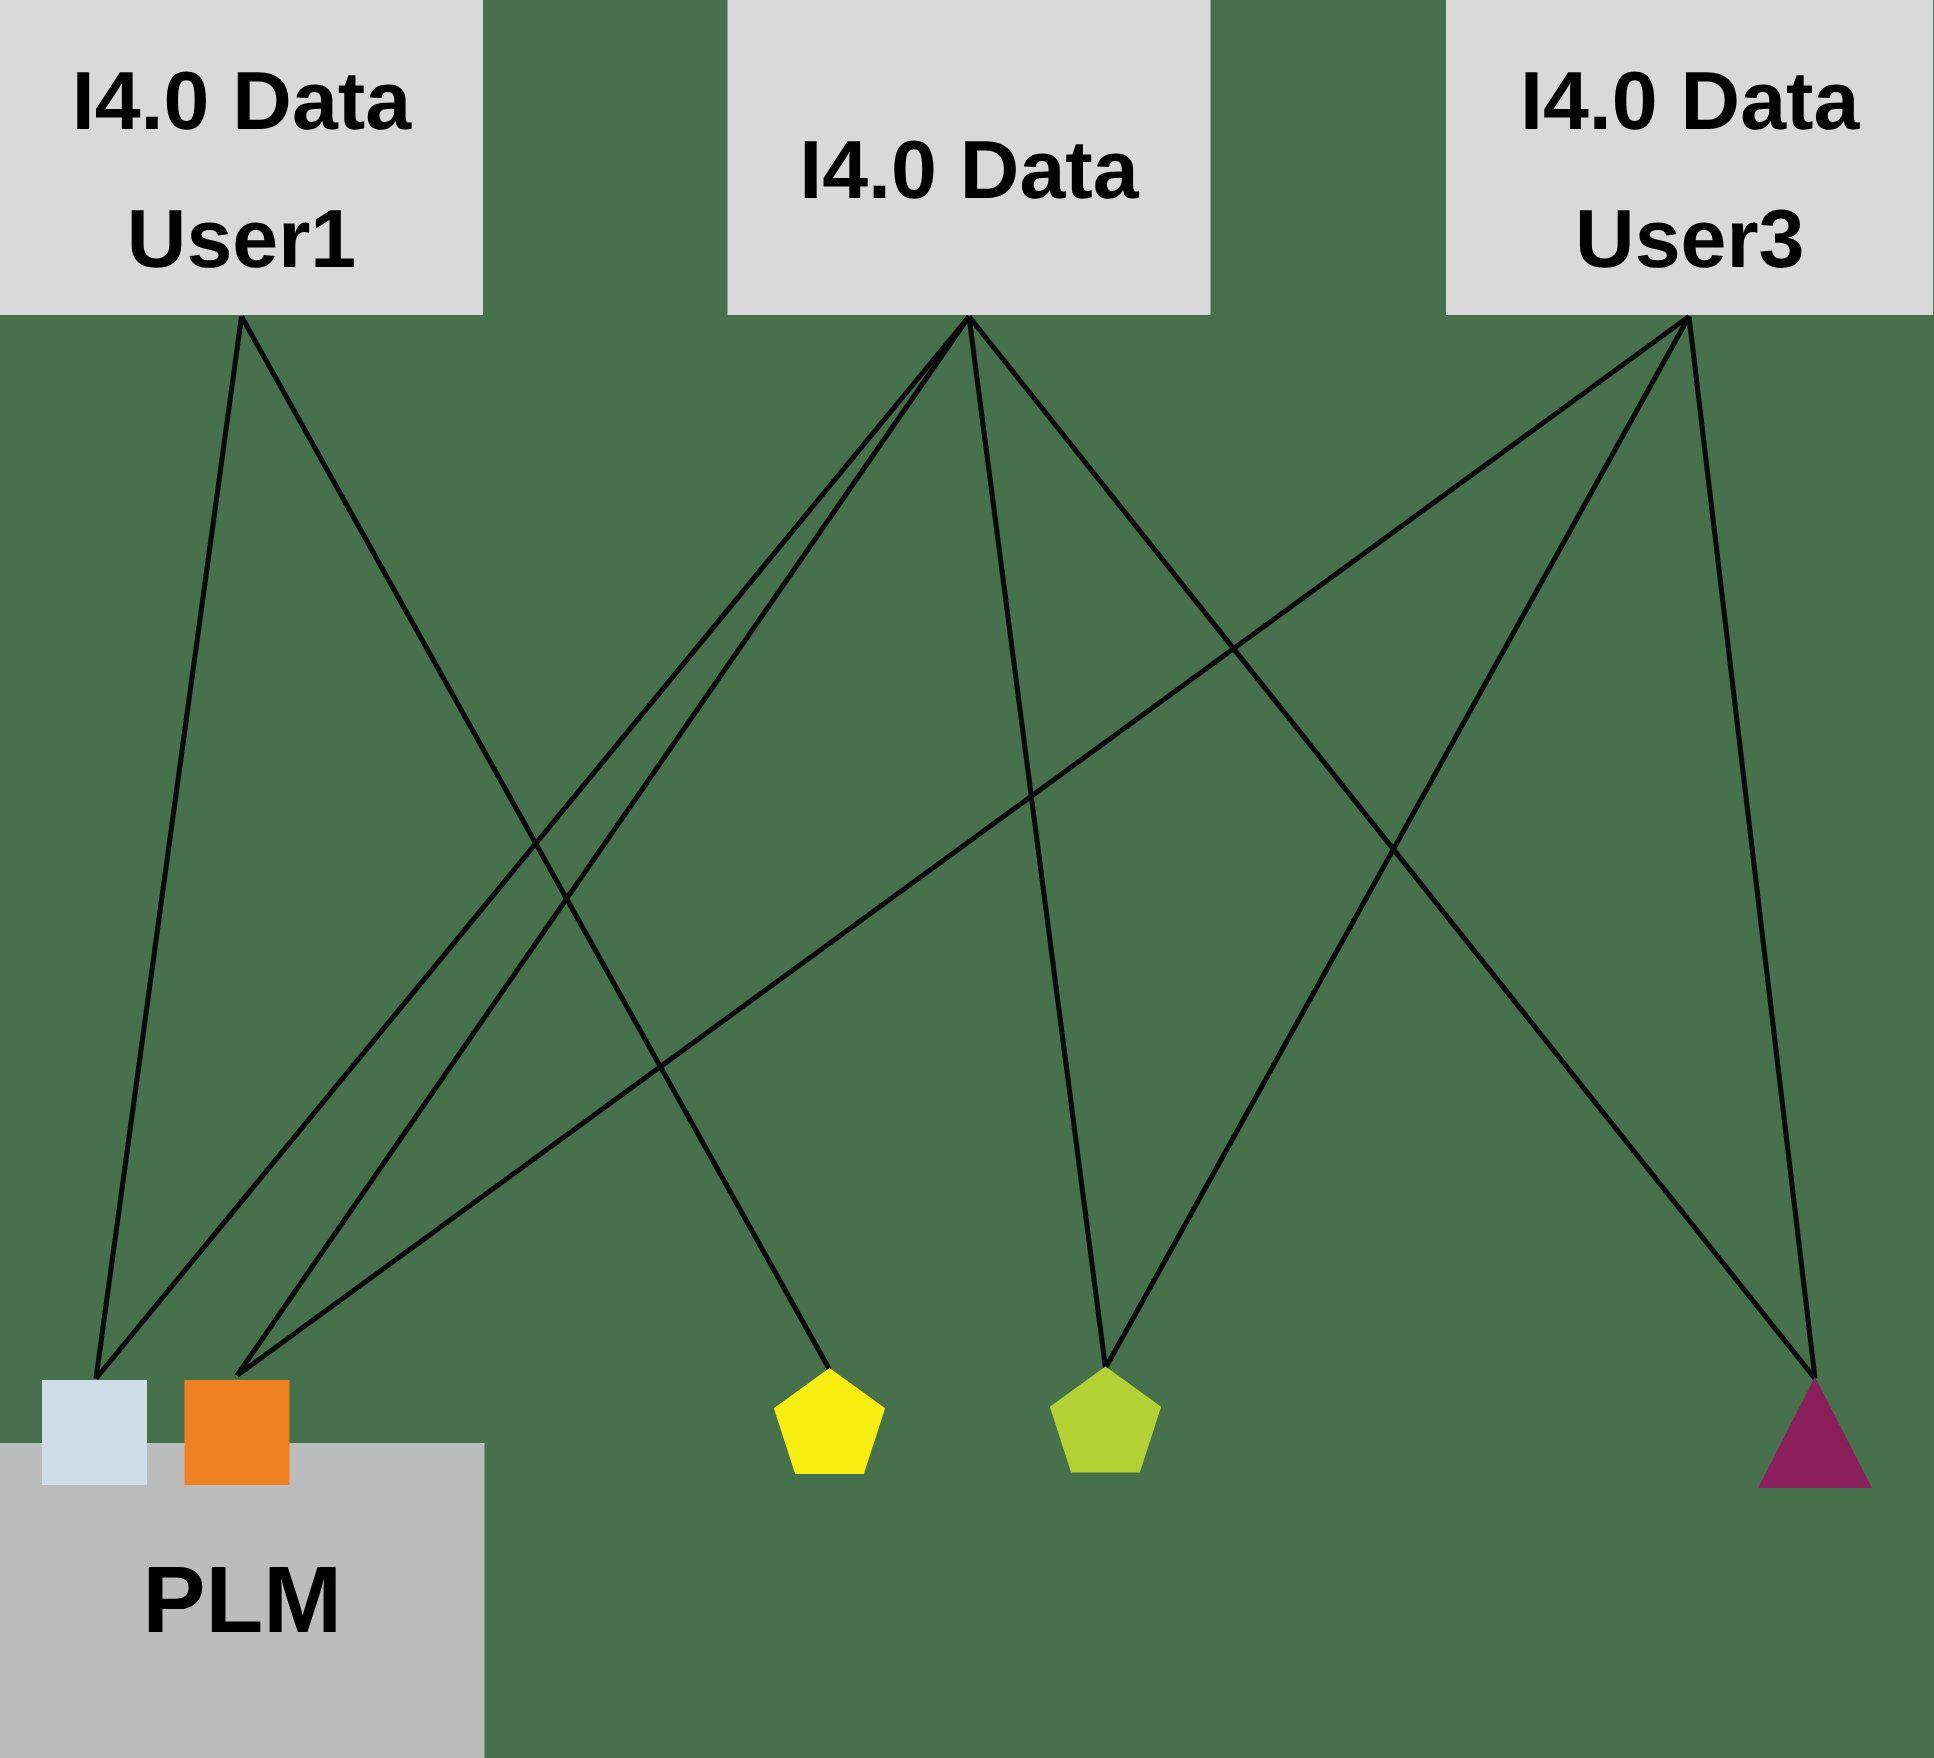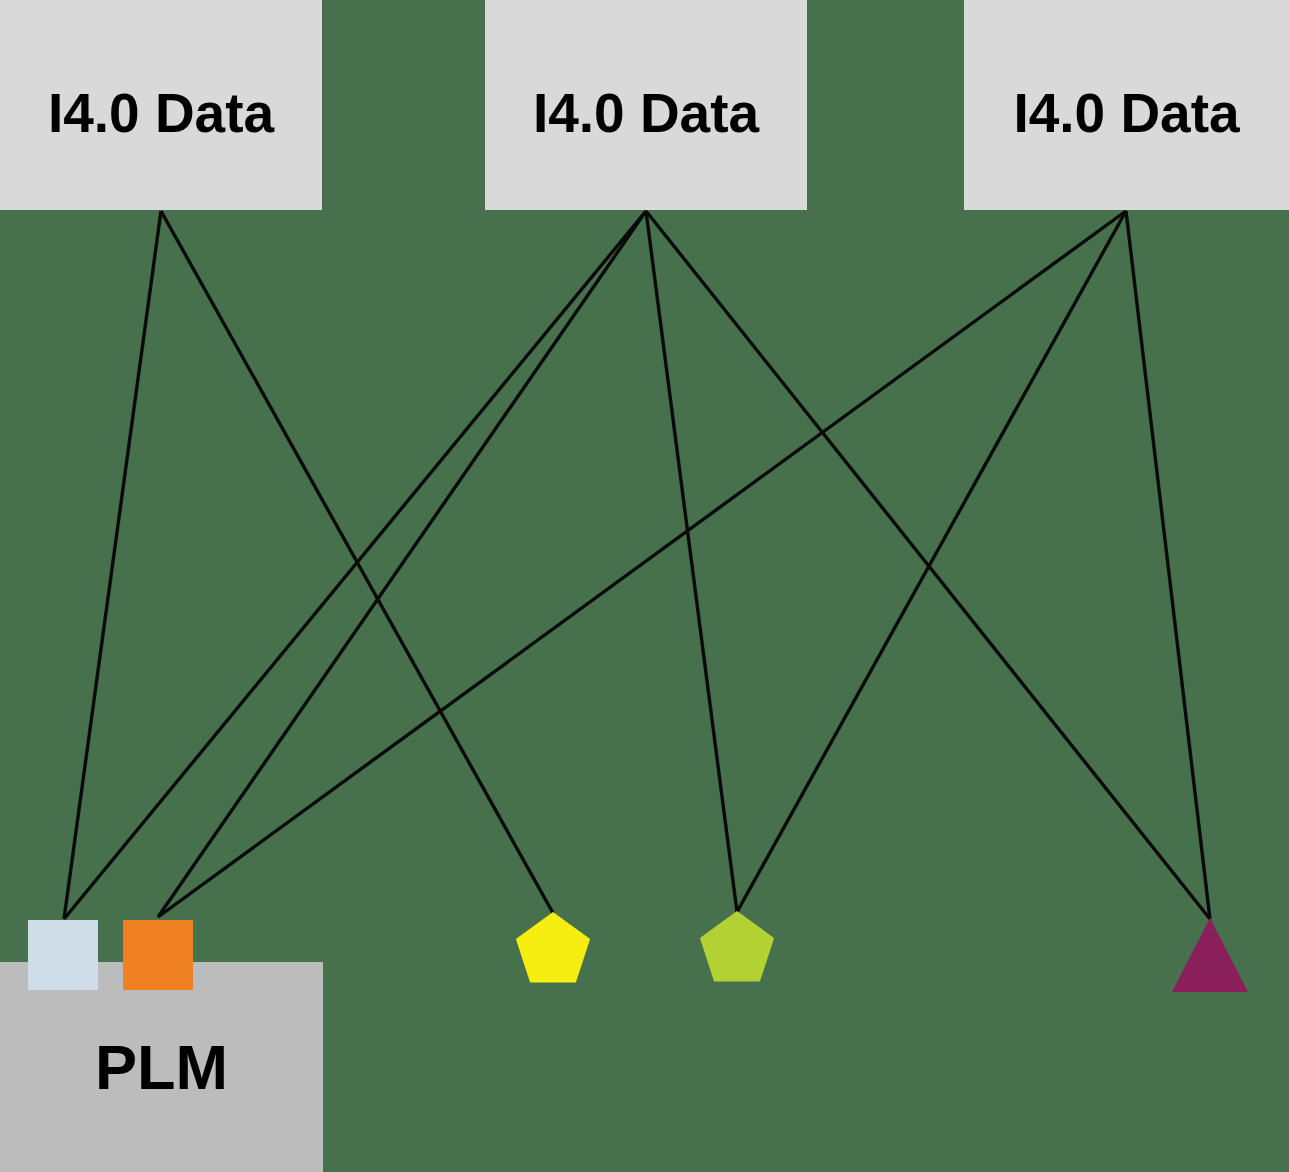--- a/index.html
+++ b/index.html
@@ -28,26 +28,28 @@
     pointer-events:none;
   }
 </style>
 </head>
 <body>
 
 <div class="stage">
 
   <div class="user-box" style="left: 0px; top: 0px; width: 322px; height: 210px; background: rgb(217, 217, 217);">
     <div>I4.0 Data</div>
+    <div>User1</div>
   </div>
   <div class="user-box" style="left: 485px; top: 0px; width: 322px; height: 210px; background: rgb(217, 217, 217);">
     <div>I4.0 Data</div>
   </div>
   <div class="user-box" style="left: 964px; top: 0px; width: 325px; height: 210px; background: rgb(217, 217, 217);">
     <div>I4.0 Data</div>
+    <div>User3</div>
   </div>
 
   <div class="system-box" style="left: 0px; top: 962px; width: 323px; height: 210px; background: rgb(188, 188, 188);">
     <span>PLM</span>
   </div>
 
   <svg class="overlay" width="1289" height="1172" viewBox="0 0 1289 1172">
       <line x1="161" y1="211" x2="64" y2="919" stroke="#0a0a0a" stroke-width="3.4"></line>
       <line x1="161" y1="211" x2="553" y2="913" stroke="#0a0a0a" stroke-width="3.4"></line>
       <line x1="646" y1="211" x2="64" y2="919" stroke="#0a0a0a" stroke-width="3.4"></line>

